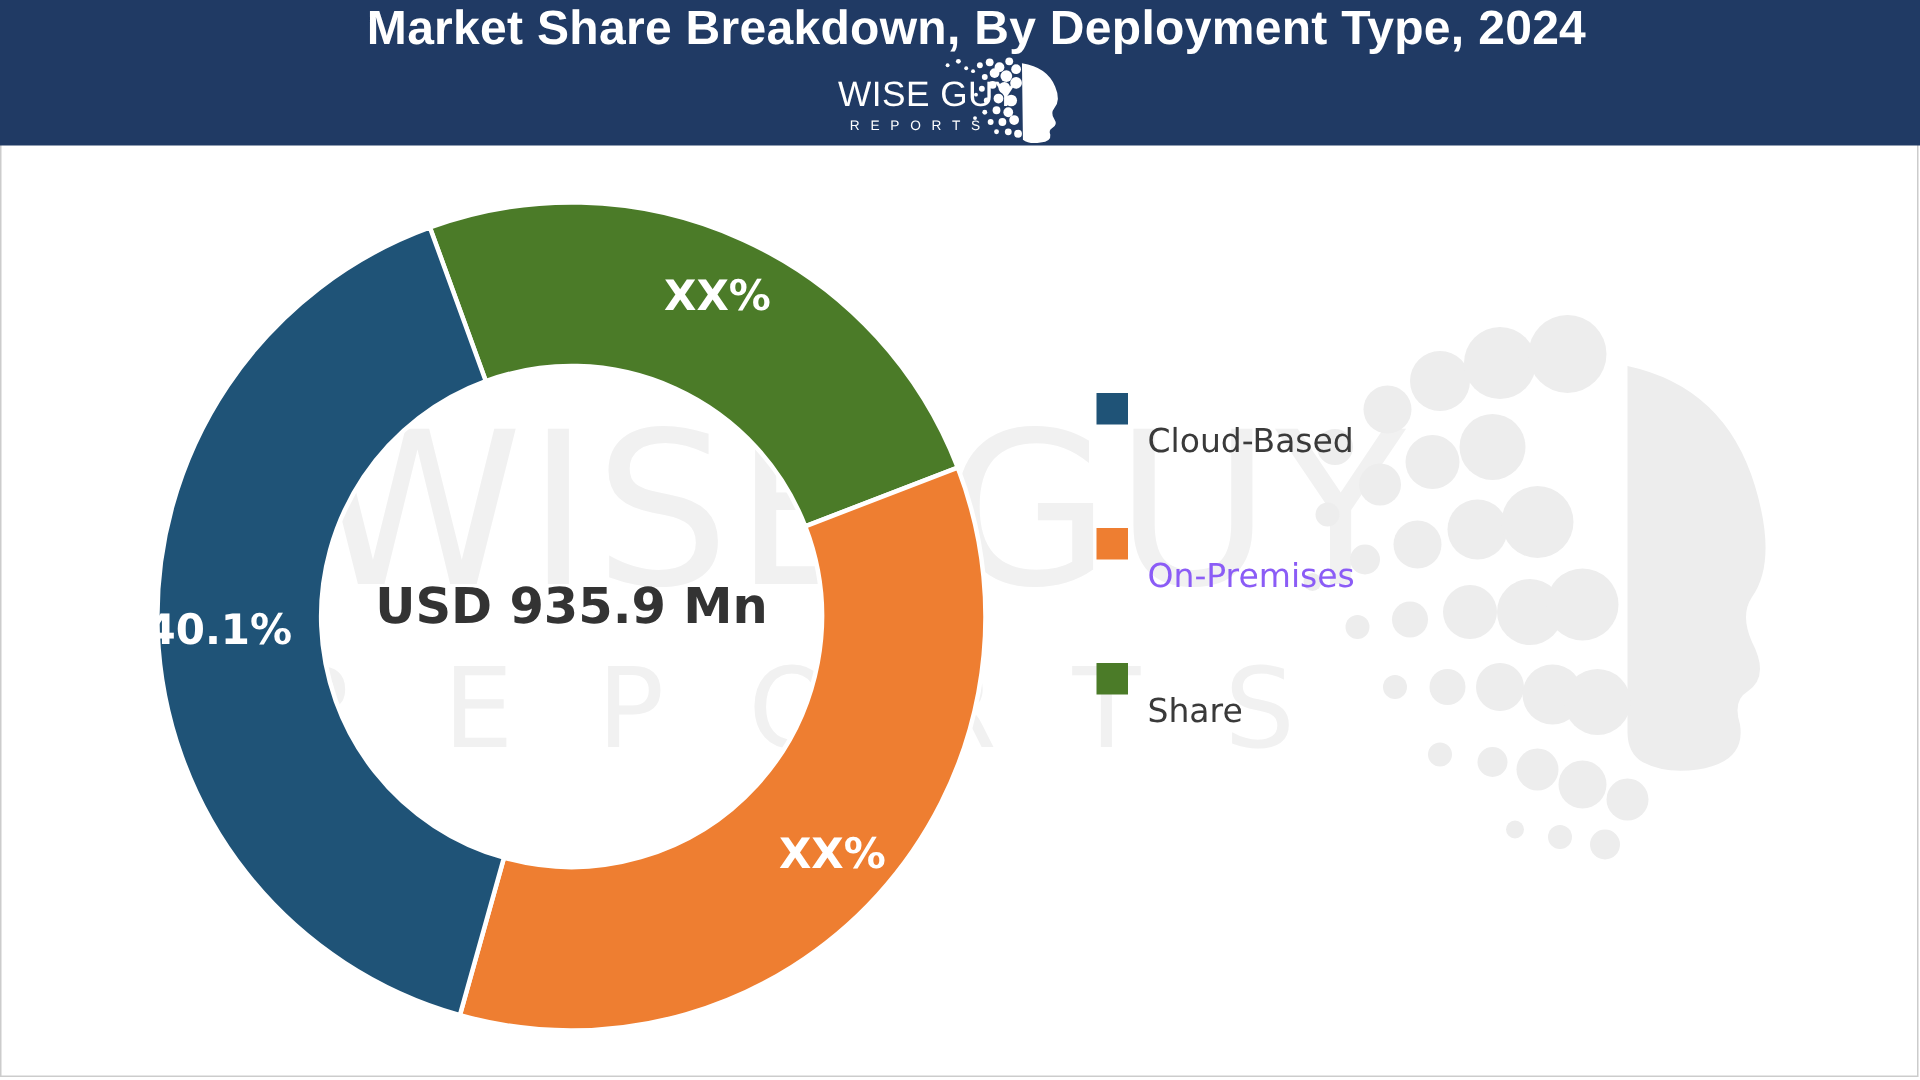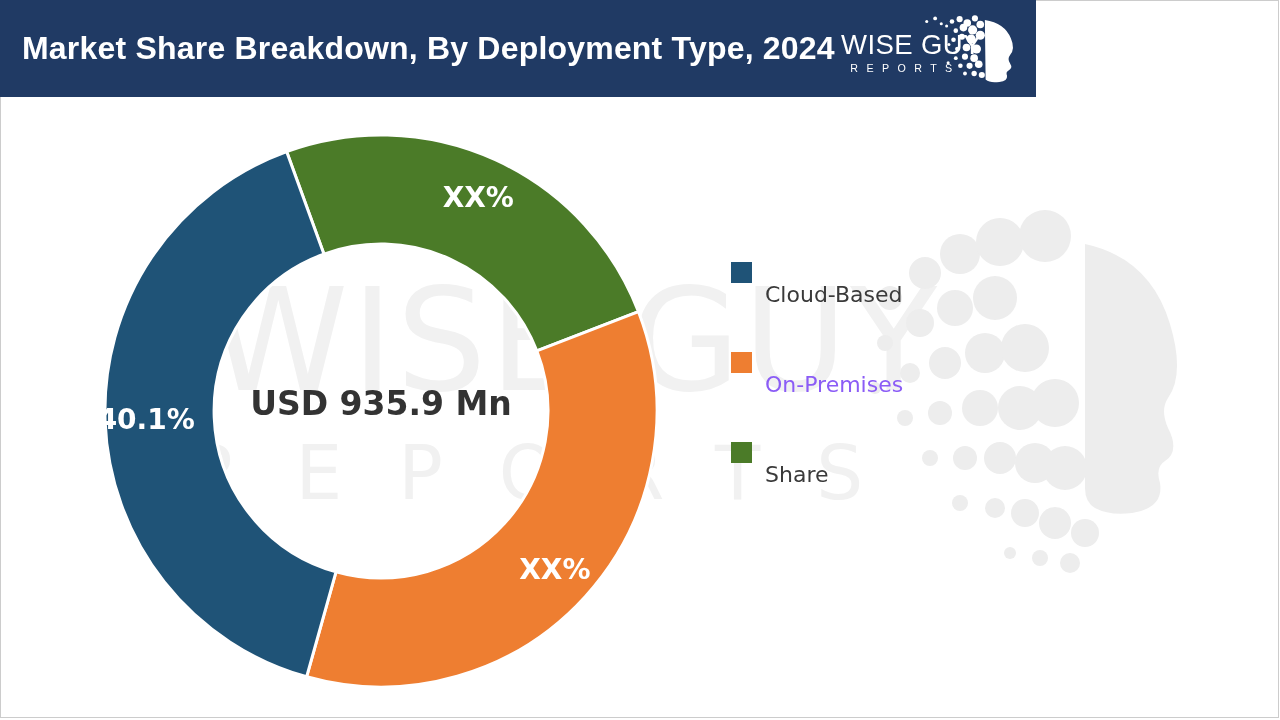--- a/index.html
+++ b/index.html
@@ -5,22 +5,22 @@
   html,body{margin:0;padding:0;}
   body{width:1280px;height:720px;overflow:hidden;background:#ffffff;
        font-family:"DejaVu Sans","Liberation Sans",sans-serif;}
   .canvas{position:relative;width:1280px;height:720px;background:#ffffff;overflow:hidden;}
 
   
   .frame{position:absolute;left:0;top:0;width:1277px;height:716px;
          border:1px solid #cccccc;z-index:4;pointer-events:none;}
 
   
-  .header{position:absolute;left:0;top:0;width:1036px;height:97px;
-          display:flex;align-items:center;justify-content:space-between;z-index:5;}
+  .header{position:absolute;left:0;top:0;width:1280px;height:97px;
+          display:flex;align-items:center;justify-content:space-between;z-index:5;flex-direction:column;}
   .header .title{color:#ffffff;font-family:"Liberation Sans",sans-serif;
                  font-weight:bold;font-size:32px;padding-left:22px;white-space:nowrap;
                  letter-spacing:0.2px;}
   .logo-svg{margin-right:10px;}
 
   
   .watermark{position:absolute;inset:0;z-index:1;pointer-events:none;}
   .wm-line1{position:absolute;left:208px;top:270px;font-size:142px;font-weight:400;
             color:#f1f1f1;letter-spacing:3px;white-space:nowrap;line-height:1;}
   .wm-line2{position:absolute;left:188px;top:436px;font-size:74px;font-weight:400;

